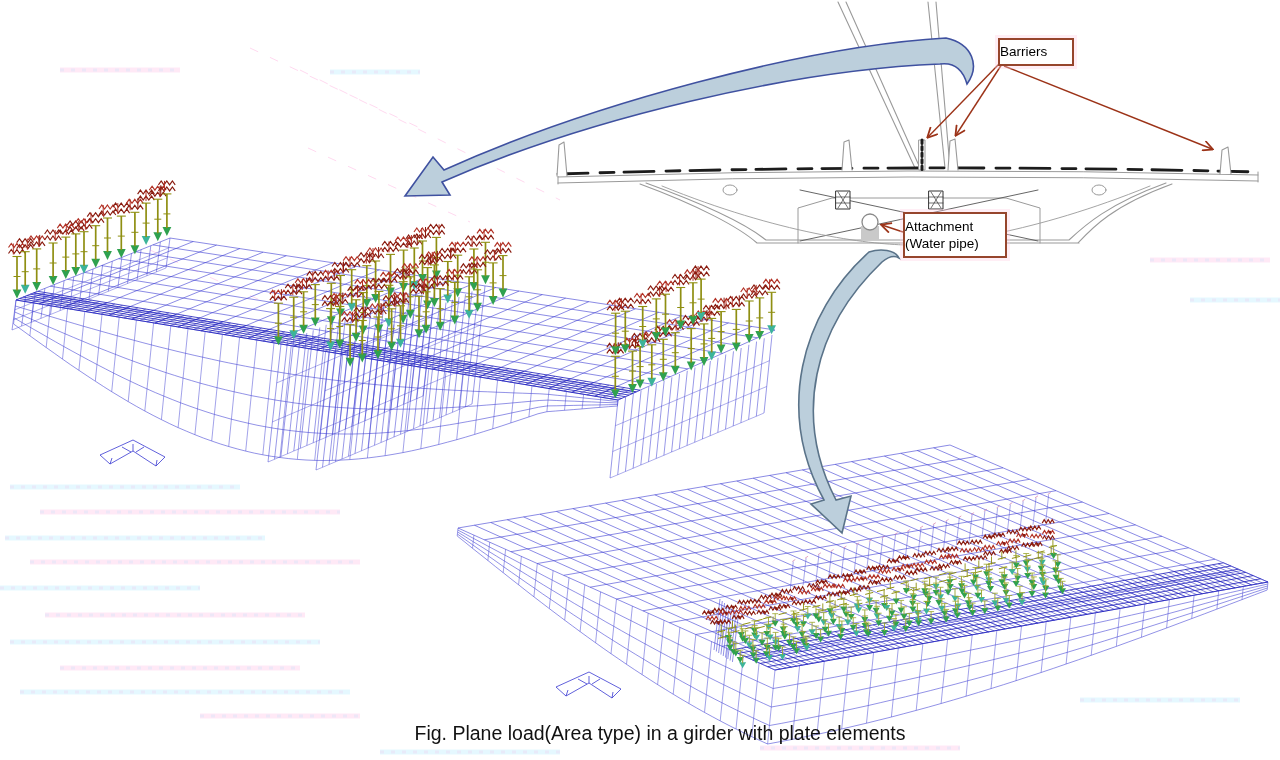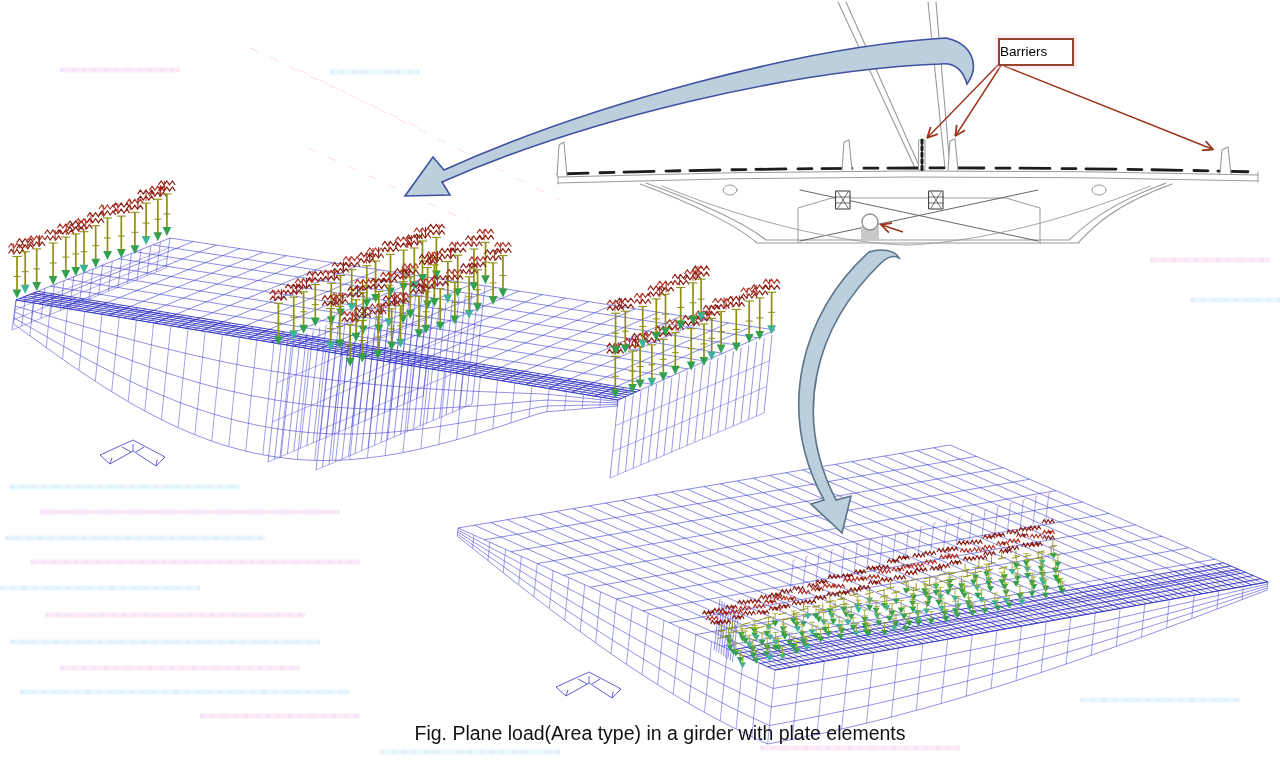--- a/index.html
+++ b/index.html
@@ -1892,15 +1892,19 @@
       <path d="M1002,64 L956,135" fill="none" style="stroke:var(--c-annotation-arrow)" stroke-width="1.4" marker-end="url(#ah)"></path>
       <path d="M1004,66 L1212,149" fill="none" style="stroke:var(--c-annotation-arrow)" stroke-width="1.4" marker-end="url(#ah)"></path>
       <path d="M903,232 L882,225" fill="none" style="stroke:var(--c-annotation-arrow)" stroke-width="1.4" marker-end="url(#ah)"></path>
     </g>
   </svg>
 
   <div class="callout" id="barriers-box">
     <span>Barriers</span>
   </div>
 
+  <div class="callout" id="attachment-box">
+    <div>Attachment</div>
+    <div>(Water pipe)</div>
+  </div>
 
   <div id="caption">Fig. Plane load(Area type) in a girder with plate elements</div>
 </div>
 
 </body></html>

